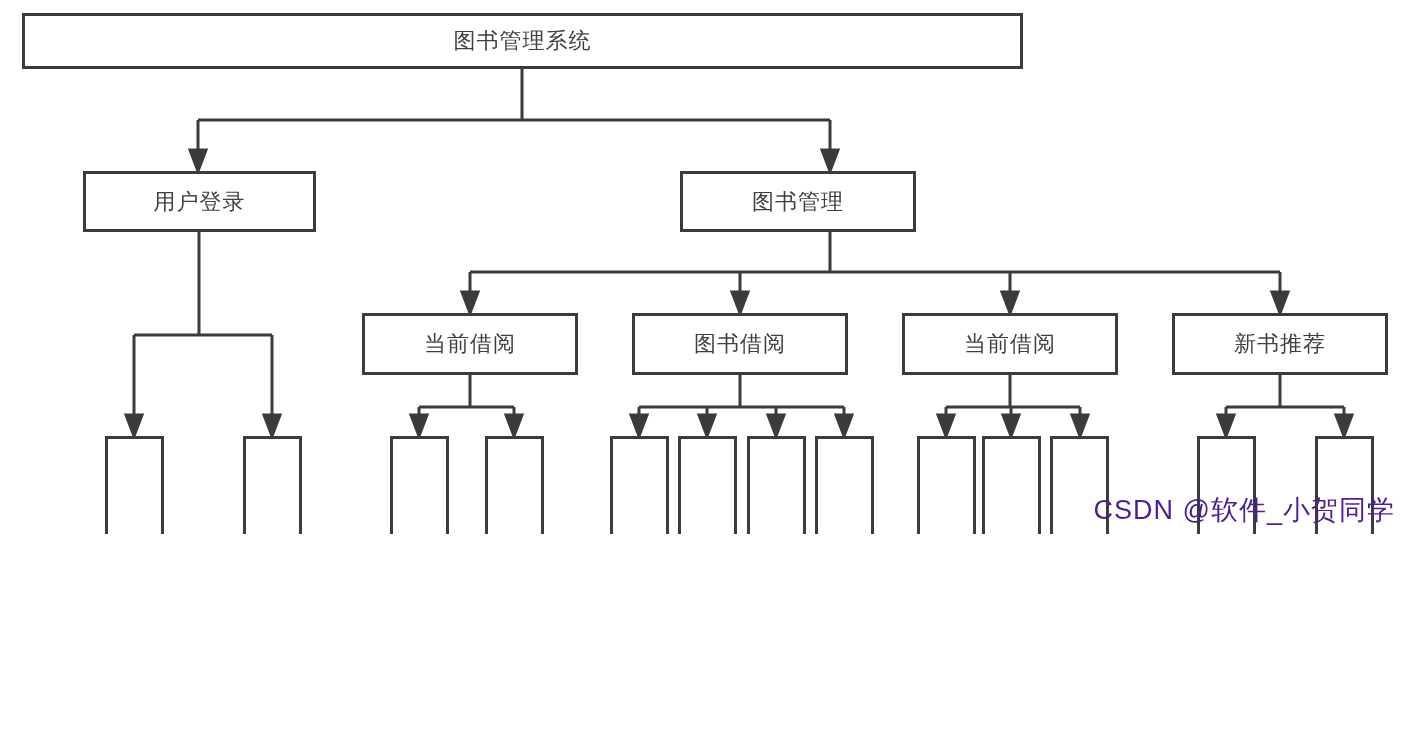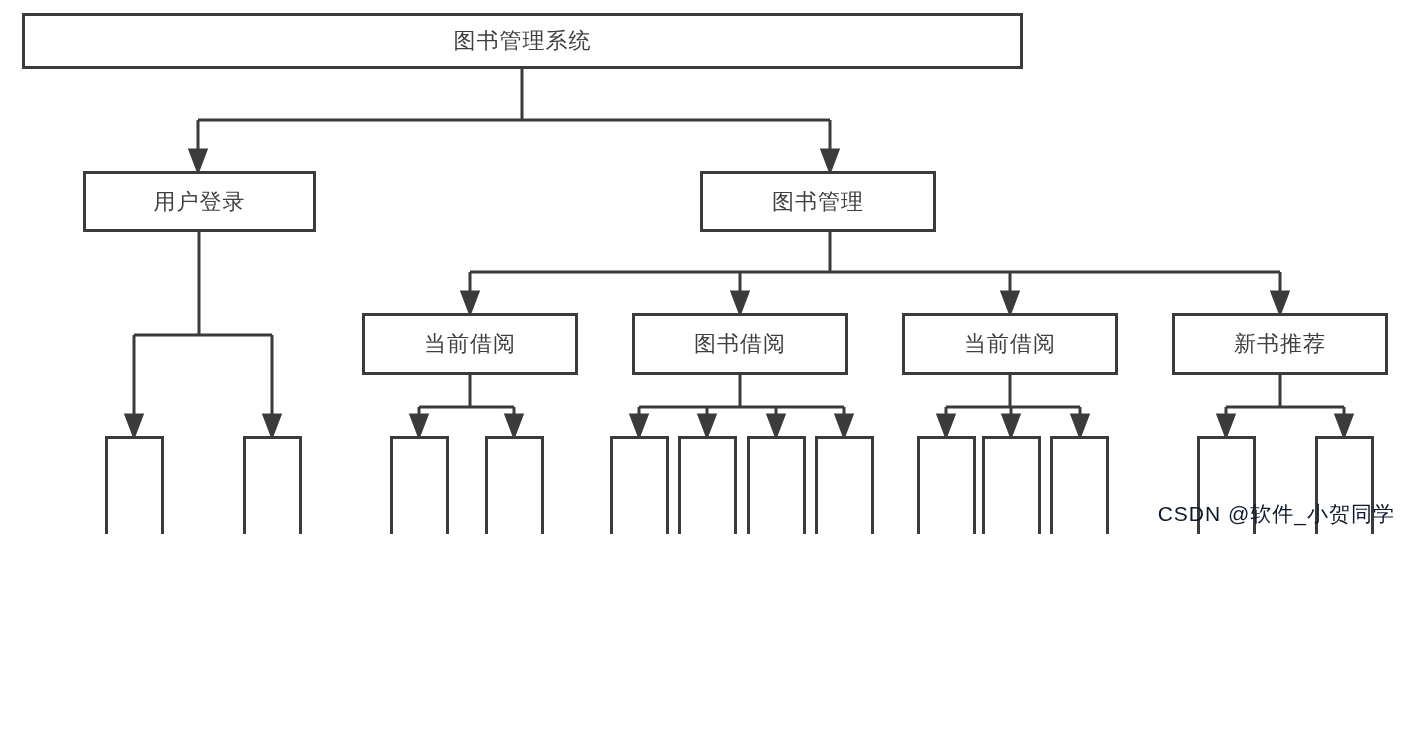--- a/index.html
+++ b/index.html
@@ -29,21 +29,21 @@
     background: #ffffff;
     display: flex;
     align-items: center;
     justify-content: center;
     color: #3f3f3f;
     font-size: 22px;
     letter-spacing: 1px;
   }
   .node-root    { left: 22px;   top: 13px;  width: 1001px; height: 56px; }
   .node-lv2-a   { left: 83px;   top: 171px; width: 233px;  height: 61px; }
-  .node-lv2-b   { left: 700px;  top: 171px; width: 236px;  height: 61px; }
+  .node-lv2-b   { left: 680px;  top: 171px; width: 236px;  height: 61px; }
   .node-lv3     { top: 313px;   width: 216px; height: 62px; }
   .node-lv3-a   { left: 362px; }
   .node-lv3-b   { left: 632px; }
   .node-lv3-c   { left: 902px; }
   .node-lv3-d   { left: 1172px; }
   .leaf {
     position: absolute;
     top: 436px;
     width: 59px;
     height: 300px;
@@ -73,22 +73,22 @@
   .leaf-8  { left: 815px; }
   .leaf-9  { left: 917px; }
   .leaf-10 { left: 982px; }
   .leaf-11 { left: 1050px; }
   .leaf-12 { left: 1197px; }
   .leaf-13 { left: 1315px; }
   .watermark {
     position: absolute;
     right: 10px;
     bottom: 6px;
-    font-size: 21px;
-    color: #0f172a;
+    font-size: 27px;
+    color: #4c1d95;
     letter-spacing: 1px;
     pointer-events: none;
   }
 </style>
 </head>
 <body>
 
 <div class="canvas">
 
   <svg class="connectors" viewBox="0 0 1405 747" xmlns="http://www.w3.org/2000/svg">

